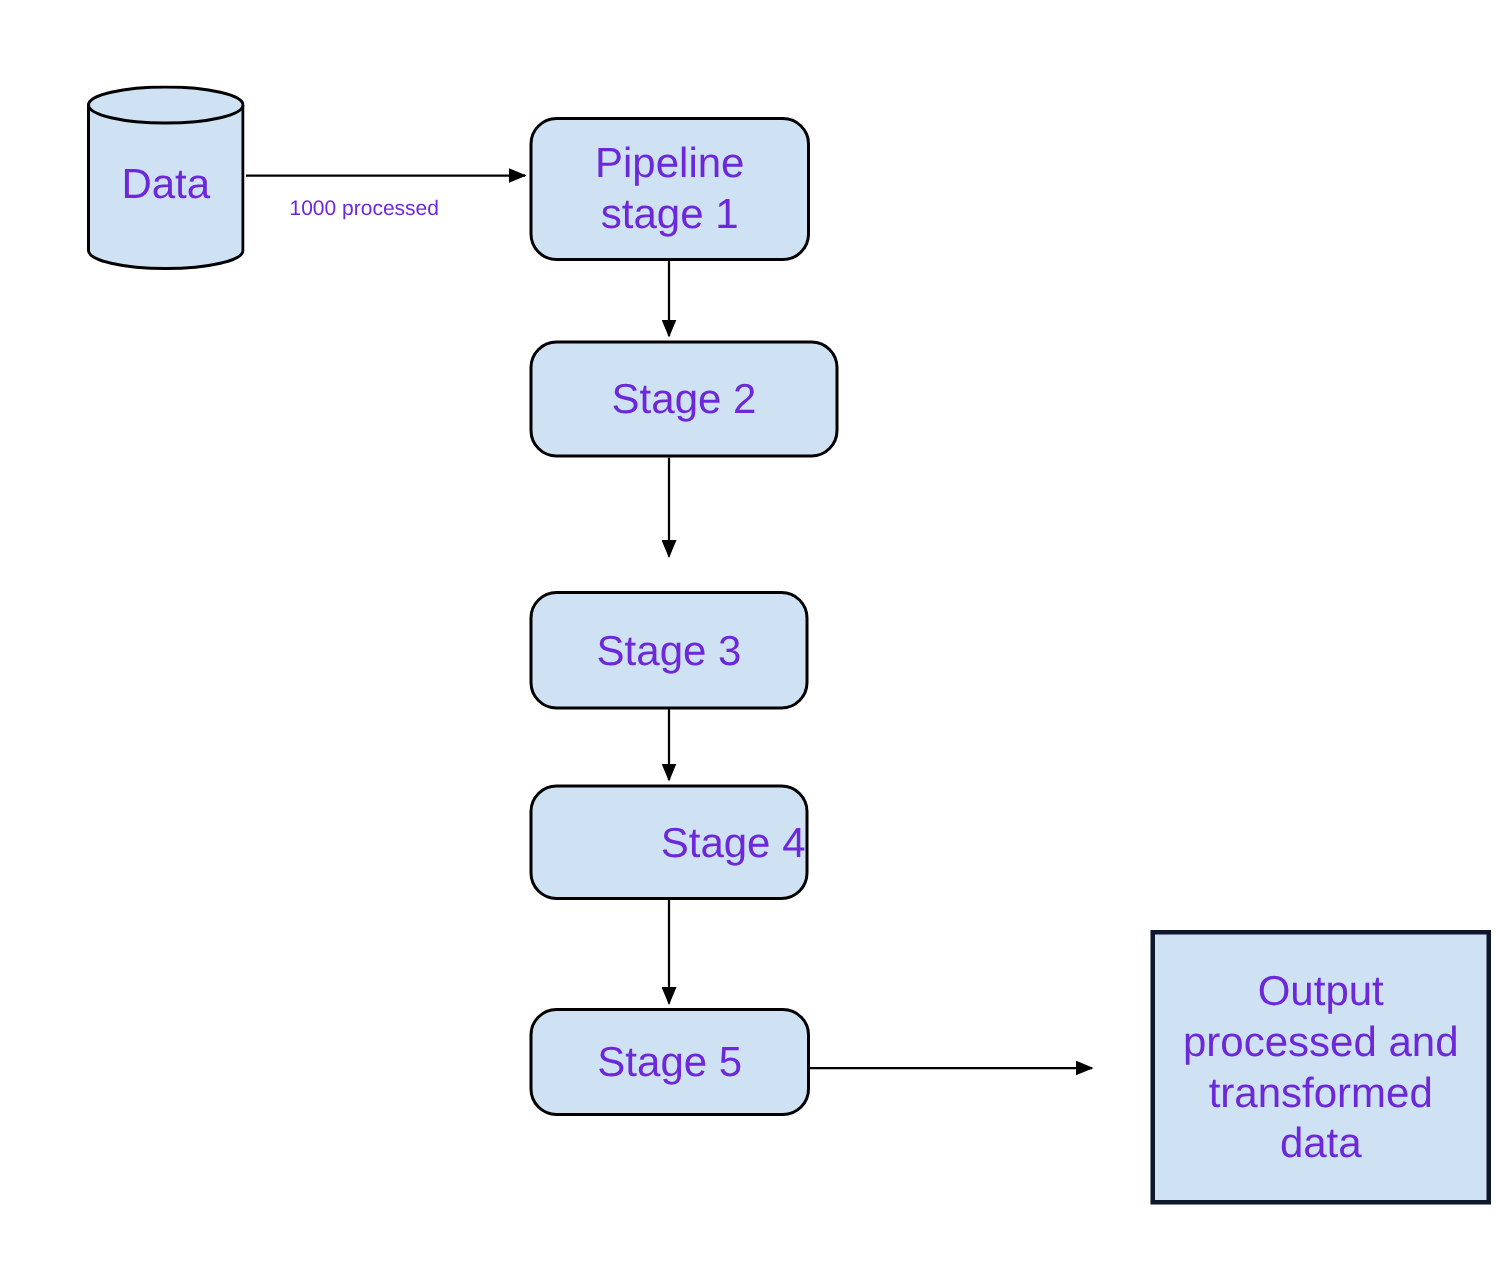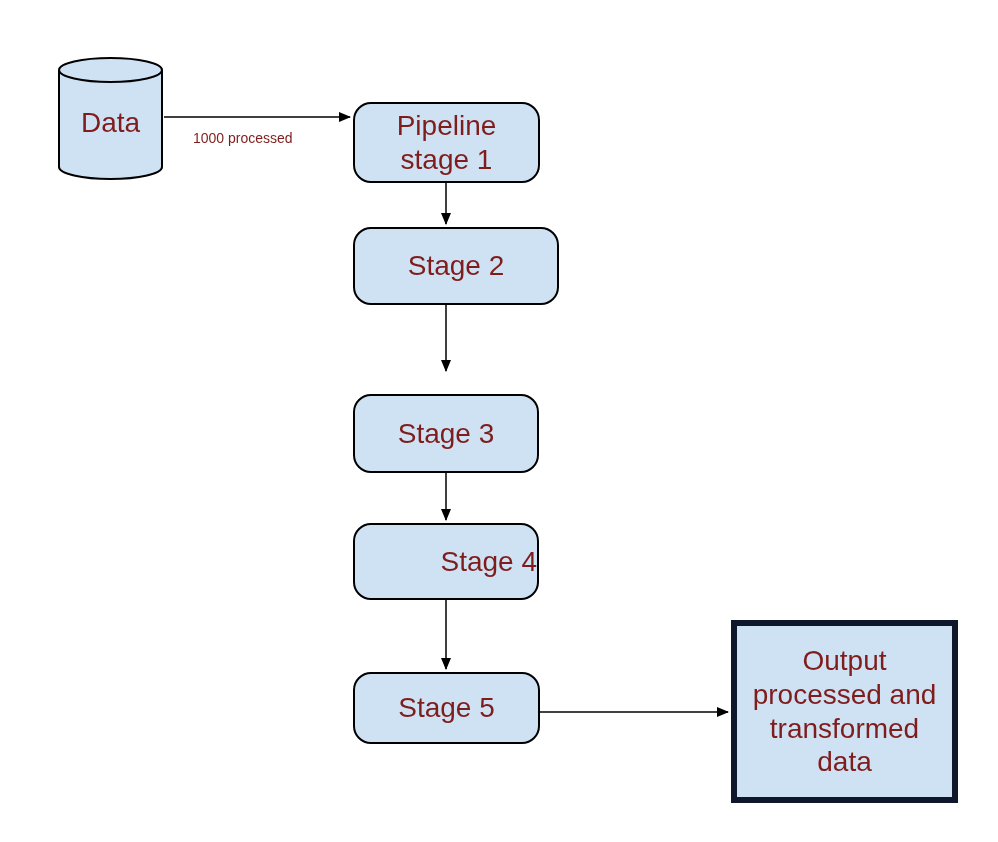--- a/index.html
+++ b/index.html
@@ -6,21 +6,21 @@
     margin: 0;
     padding: 0;
     background: #ffffff;
   }
   .canvas {
     position: relative;
     width: 998px;
     height: 842px;
     background: #ffffff;
     font-family: "Liberation Sans", sans-serif;
-    color: #7f1d1d;
+    color: #6d28d9;
     overflow: hidden;
   }
   .connector-layer {
     position: absolute;
     left: 0;
     top: 0;
     width: 998px;
     height: 842px;
     pointer-events: none;
   }
@@ -37,21 +37,22 @@
   .node .label {
     display: block;
   }
   .rounded-box {
     background: #cfe2f3;
     border: 2px solid #000000;
     border-radius: 18px;
   }
   .square-box {
     background: #cfe2f3;
-    border: 6px solid #0f172a;
+    border: 3px solid #0f172a;
+    margin-left: 36px;
   }
   .stage-label {
     max-width: 160px;
   }
   .output-label {
     max-width: 197px;
   }
   .cylinder-node {
     background: transparent;
     border: none;
@@ -92,21 +93,21 @@
   </svg>
 
   <div class="node cylinder-node" style="left:58px; top:57px; width:105px; height:123px;">
     <svg width="105" height="123" viewBox="0 0 105 123" xmlns="http://www.w3.org/2000/svg">
       <path d="M1 13 V110 A51.5 12 0 0 0 104 110 V13" fill="#cfe2f3" stroke="#000000" stroke-width="2"></path>
       <ellipse cx="52.5" cy="13" rx="51.5" ry="12" fill="#cfe2f3" stroke="#000000" stroke-width="2"></ellipse>
     </svg>
     <span class="label">Data</span>
   </div>
 
-  <div class="node rounded-box" style="left:353px; top:78px; width:187px; height:81px;margin-top:24px;">
+  <div class="node rounded-box" style="left:353px; top:78px; width:187px; height:96px;">
     <span class="label stage-label">Pipeline stage 1</span>
   </div>
 
   <div class="node rounded-box" style="left:353px; top:227px; width:206px; height:78px;">
     <span class="label stage-label">Stage 2</span>
   </div>
 
   <div class="node rounded-box" style="left:353px; top:394px; width:186px; height:79px;">
     <span class="label stage-label">Stage 3</span>
   </div>

